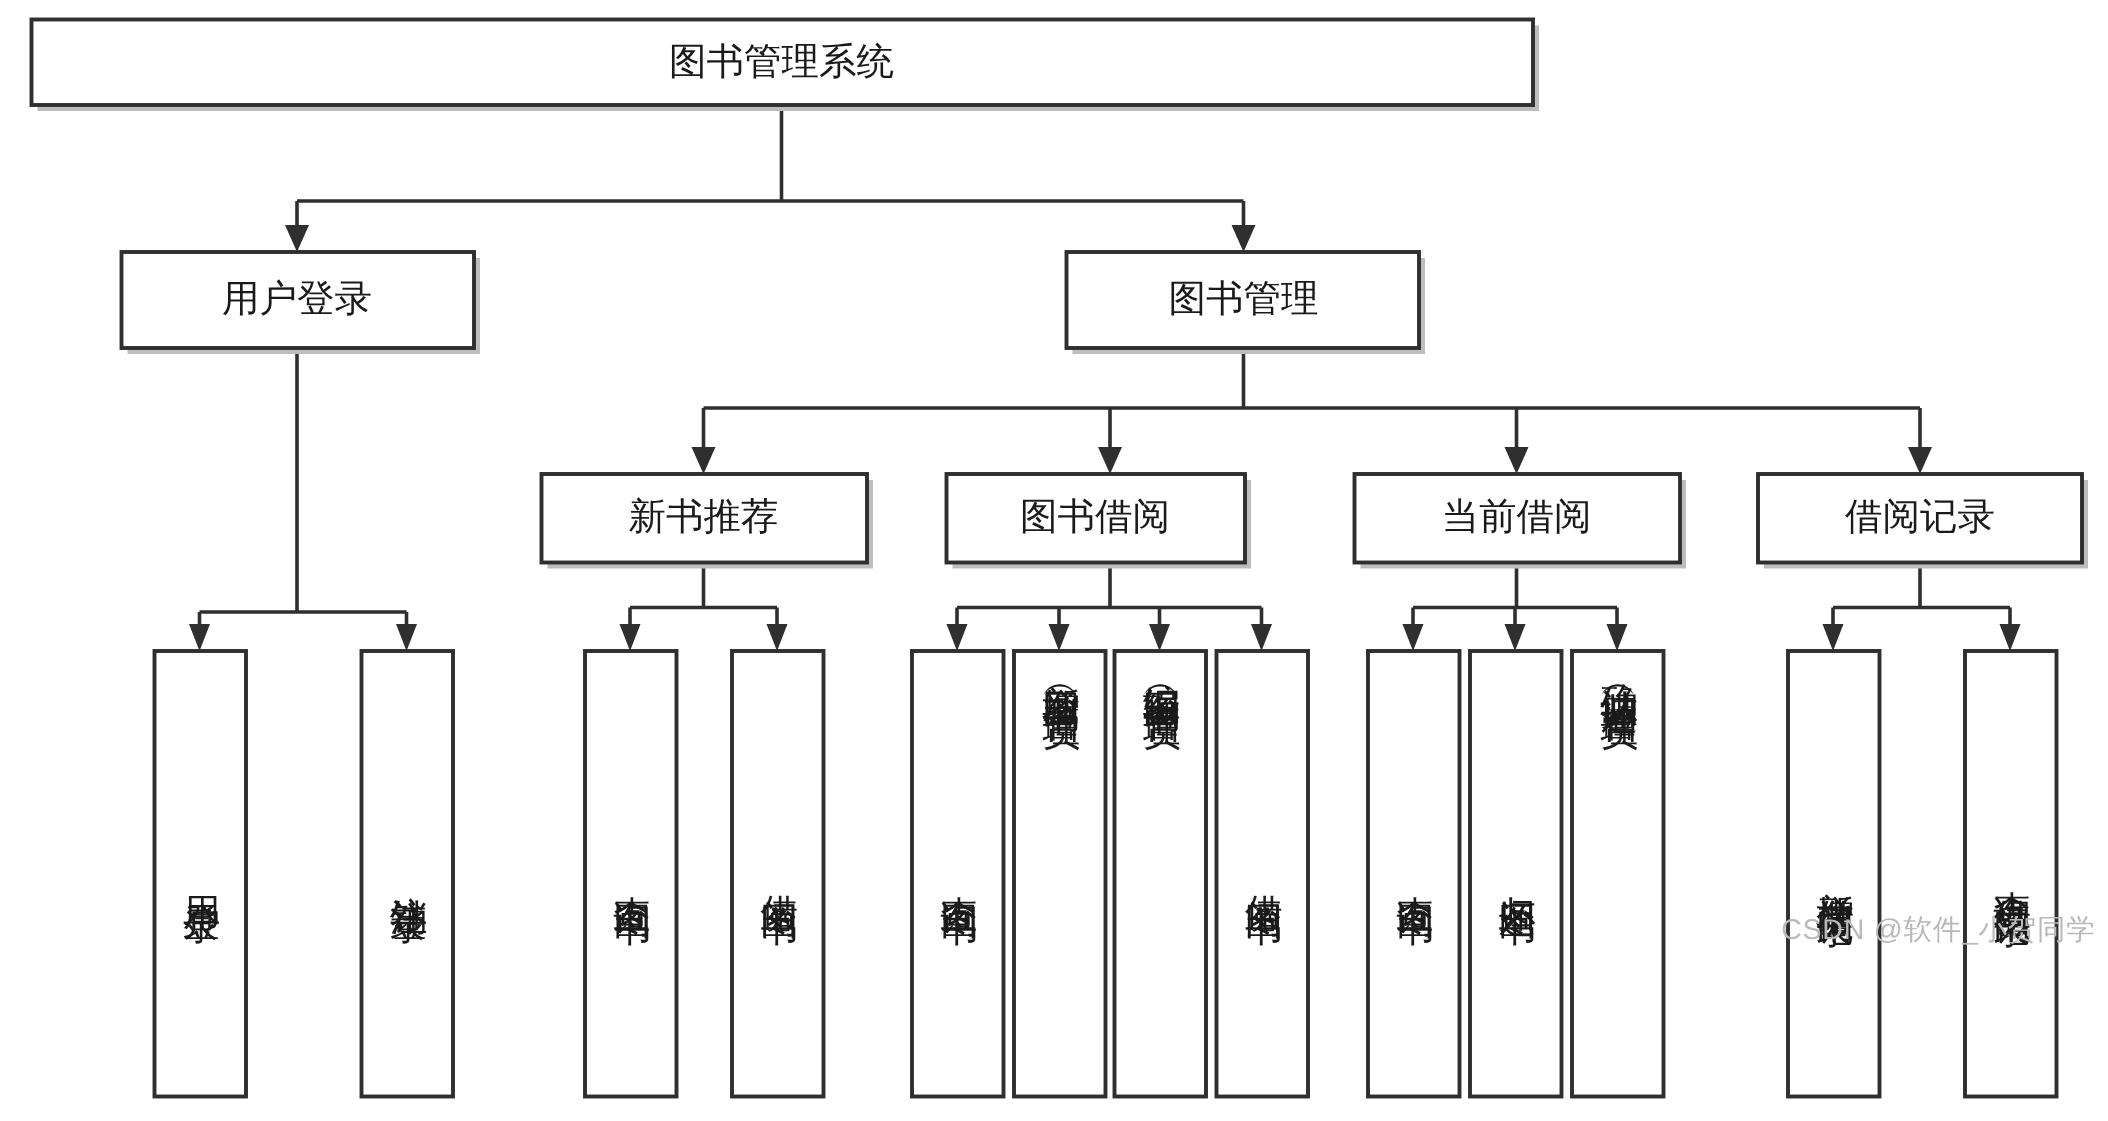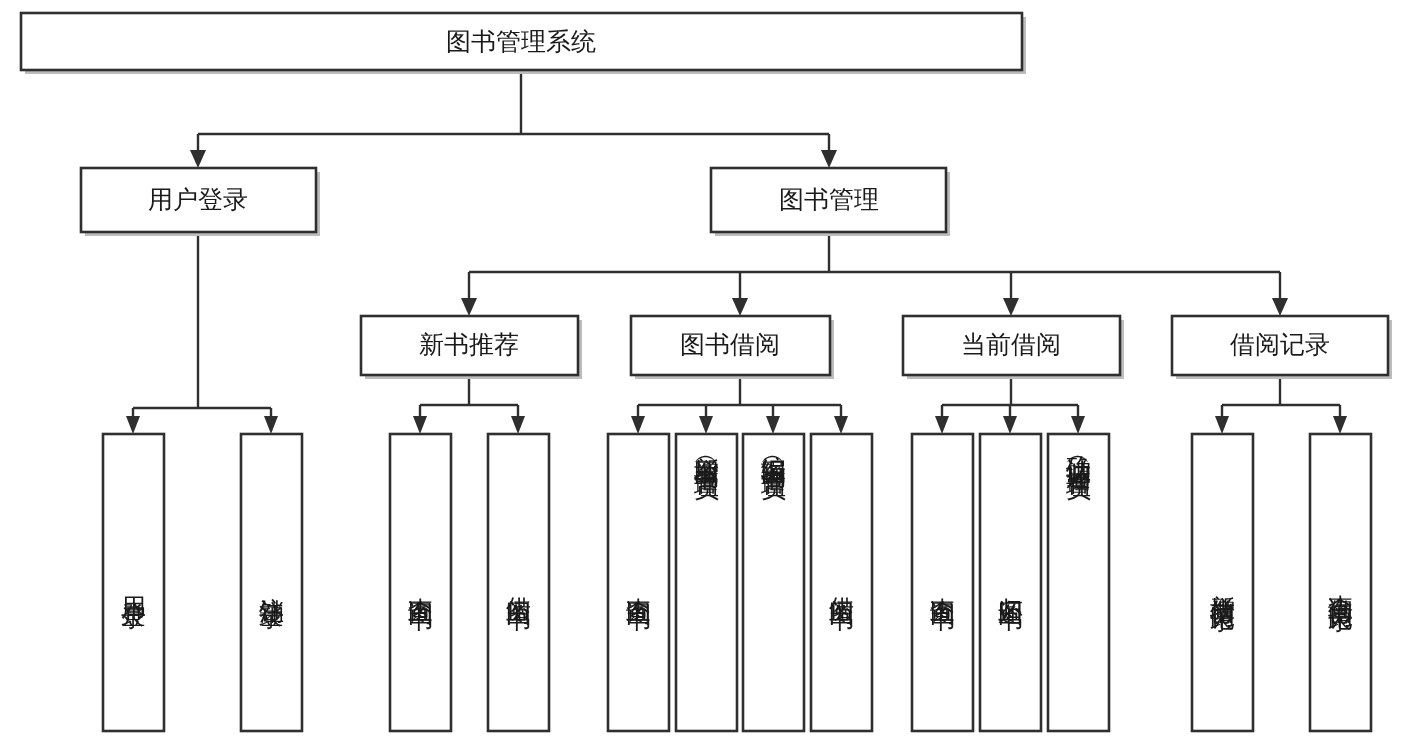--- a/index.html
+++ b/index.html
@@ -230,14 +230,15 @@
     <span class="leaf-label">确认归还（管理员）</span>
   </div>
 
   <div class="leaf-label-wrap" style="left:1192px;top:434px;width:61px;height:297px;">
     <span class="leaf-label">新增借阅记录</span>
   </div>
   <div class="leaf-label-wrap" style="left:1310px;top:434px;width:61px;height:297px;">
     <span class="leaf-label">查询借阅记录</span>
   </div>
 
+  <div class="watermark">CSDN @软件_小贺同学</div>
 
 </div>
 
 </body></html>

